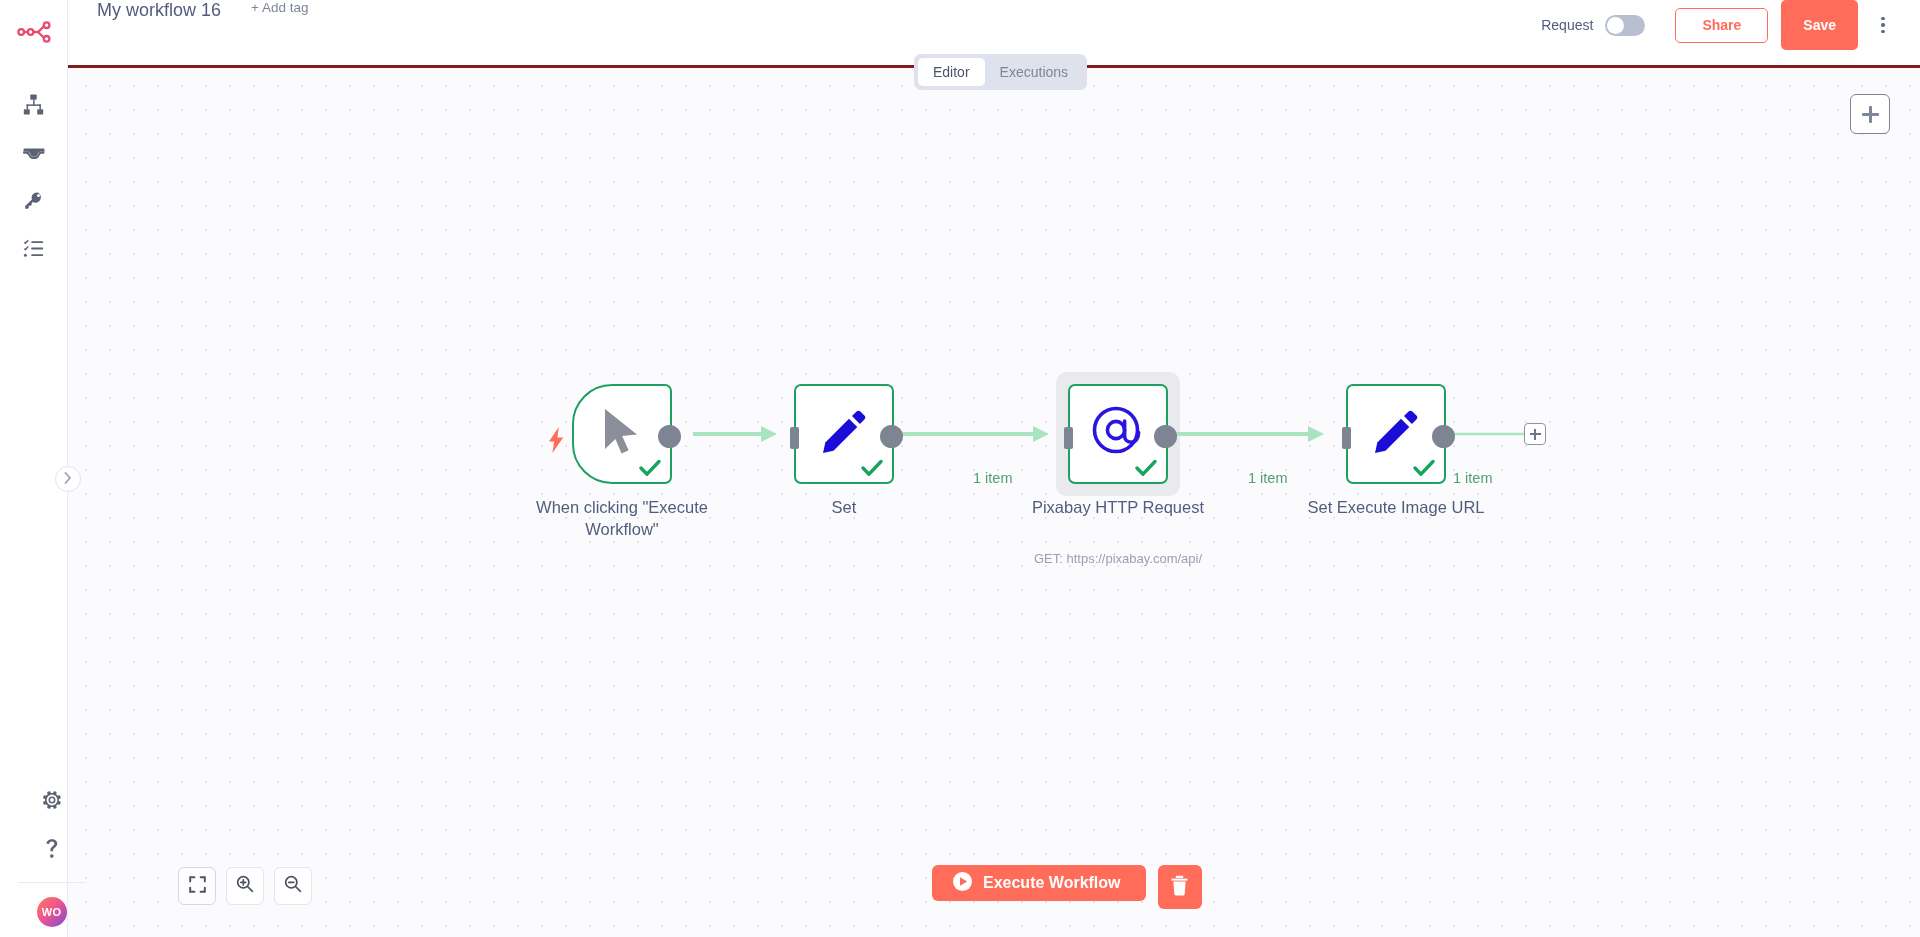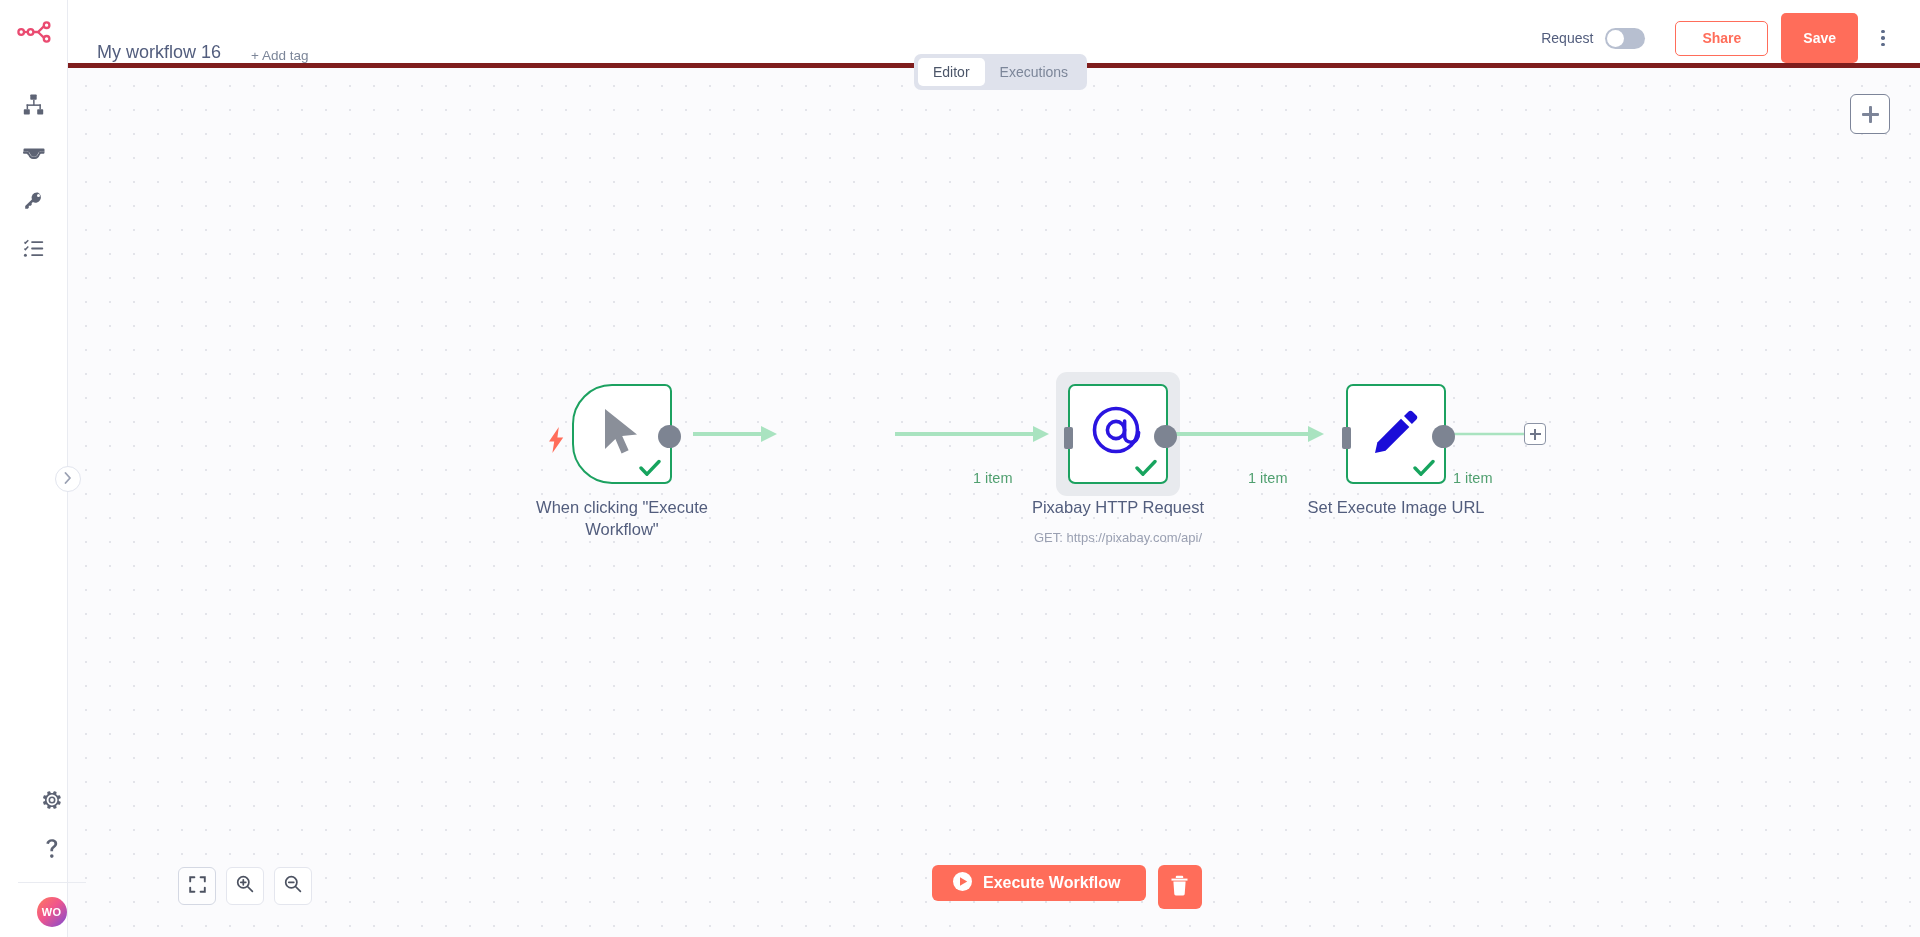--- a/index.html
+++ b/index.html
@@ -42,22 +42,22 @@
     position: absolute; left: 55px; top: 466px;
     width: 26px; height: 26px; border-radius: 50%;
     background: #fff; border: 1px solid #e2e5ee;
     display: flex; align-items: center; justify-content: center;
     color: #9aa0b2; font-size: 12px; cursor: pointer; z-index: 45;
   }
 
   
   #header {
     position: absolute; left: 68px; top: 0; width: 1852px; height: 68px;
-    background: #fff; border-bottom: 5px solid #7f1d1d;
-    display: flex; align-items: flex-end; z-index: 35;
+    background: #fff; border-bottom: 3px solid #7f1d1d;
+    display: flex; align-items: flex-start; z-index: 35;
   }
   #wf-title {
     margin-left: 29px; font-size: 18px; color: #525d7d; font-weight: 400;
     cursor: text;
   }
   #add-tag {
     margin-left: 30px; font-size: 13.5px; color: #7c8699; cursor: pointer;
   }
   #header-right {
     margin-left: auto; display: flex; align-items: center; padding-right: 22px; gap: 0;
@@ -154,21 +154,21 @@
   .port-out {
     position: absolute; right: -11px; top: 39px; width: 23px; height: 23px;
     border-radius: 50%; background: #7d8492; z-index: 3; cursor: crosshair;
   }
   .node-label {
     position: absolute; top: 112px; left: 50%; transform: translateX(-50%);
     width: 230px; text-align: center;
     font-size: 16.5px; color: #525d7d; line-height: 22px;
   }
   .node-sub {
-    position: absolute; top: 145px; left: 50%; transform: translateX(-50%);
+    position: absolute; top: 166px; left: 50%; transform: translateX(-50%);
     width: 280px; text-align: center;
     font-size: 13px; color: #9aa0b2; line-height: 18px;
   }
 
   
   #wires { position: absolute; left: 0; top: 0; width: 1852px; height: 869px; z-index: 1; }
   .wire-label {
     position: absolute; font-size: 14.5px; color: #4f9f6f; z-index: 5;
   }
   .plus-end {
@@ -372,20 +372,38 @@
           <span class="node-check">
             <svg width="22" height="18" viewBox="0 0 22 18" fill="none" stroke="#17a45e" stroke-width="3.4" stroke-linecap="round" stroke-linejoin="round">
               <path d="M2 9 L8 15.2 L20 2.5"></path>
             </svg>
           </span>
           <div class="port-out"></div>
         </div>
         <div class="node-label">When clicking "Execute Workflow"</div>
       </div>
 
+      <div class="node" style="left:726px; top:316px;">
+        <div class="node-box">
+          <div class="port-in"></div>
+          <span class="node-inner">
+            <svg width="46" height="46" viewBox="0 0 46 46" fill="#1a0dd8">
+              <path d="M4.3 33.5 L2 43.9 L12.5 41.7 L36.3 18 L28 9.7 z"></path>
+              <path d="M31 7 L38.9 15 L43.2 10.7 a3.1 3.1 0 0 0 0 -4.4 L39.7 2.8 a3.1 3.1 0 0 0 -4.4 0 z"></path>
+            </svg>
+          </span>
+          <span class="node-check">
+            <svg width="22" height="18" viewBox="0 0 22 18" fill="none" stroke="#17a45e" stroke-width="3.4" stroke-linecap="round" stroke-linejoin="round">
+              <path d="M2 9 L8 15.2 L20 2.5"></path>
+            </svg>
+          </span>
+          <div class="port-out"></div>
+        </div>
+        <div class="node-label">Set</div>
+      </div>
 
       <div class="node selected" style="left:1000px; top:316px;">
         <div class="node-sel"></div>
         <div class="node-box">
           <div class="port-in"></div>
           <span class="node-inner">
             <svg width="54" height="54" viewBox="0 0 54 54" fill="none" stroke="#2a14e0" stroke-width="3.6">
               <circle cx="25" cy="25" r="21.5"></circle>
               <circle cx="25" cy="25" r="8.6"></circle>
               <path d="M33.6 16 L33.6 31 c0 3.9 2.6 6.2 6.4 6.2 c4.6 0 7.6 -3.6 7.6 -9.6" stroke-linecap="round"></path>

